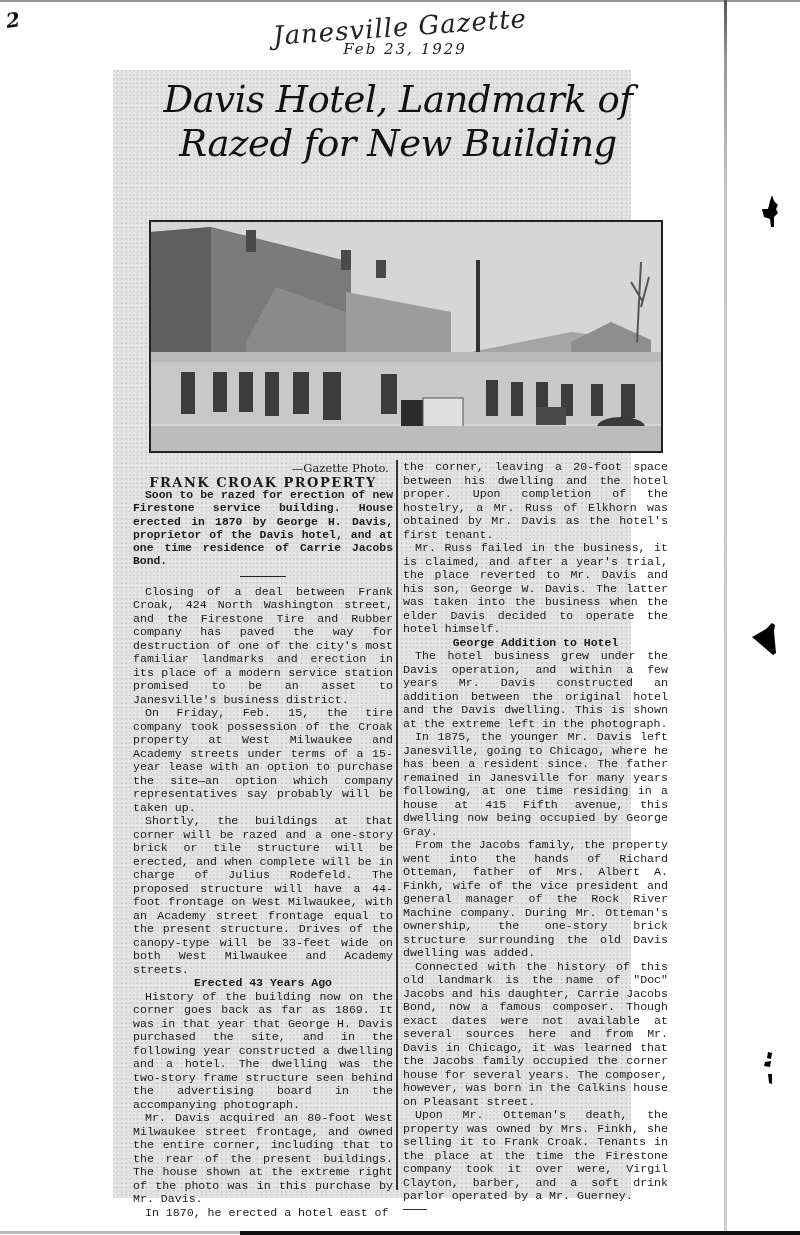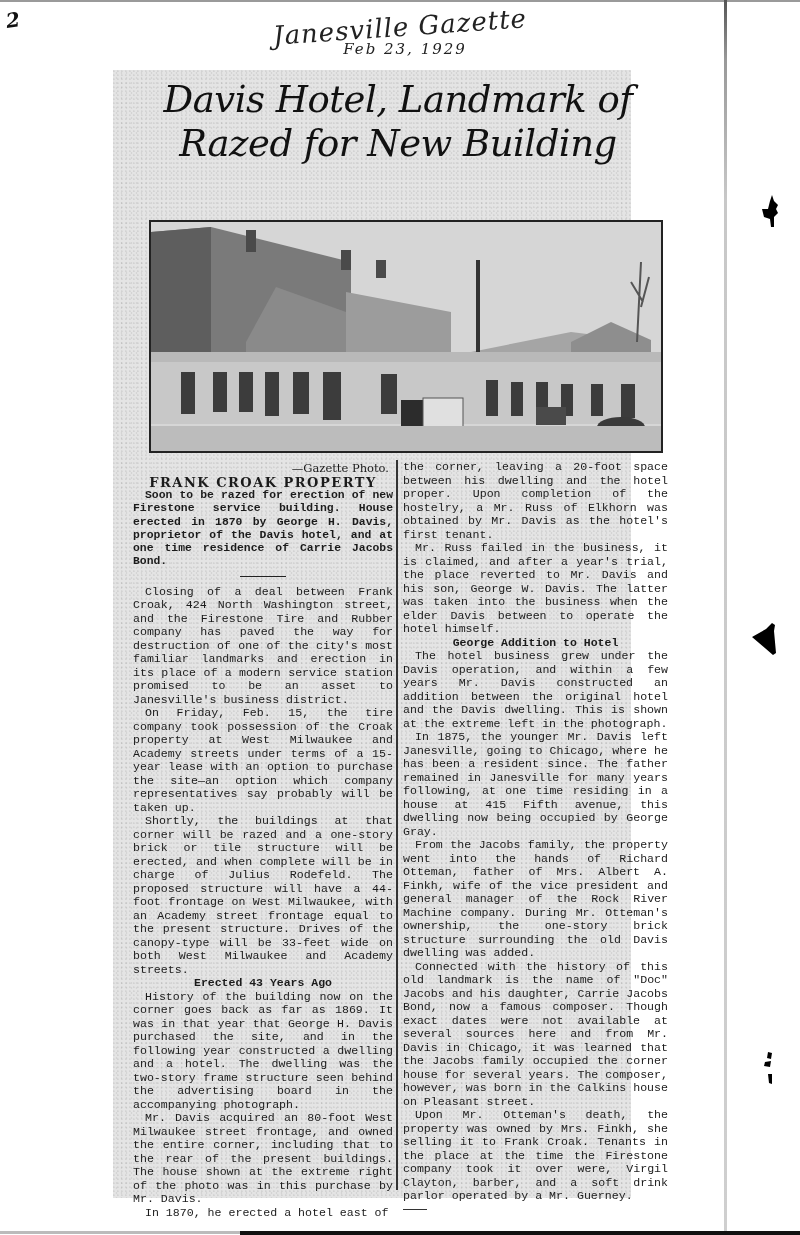--- a/index.html
+++ b/index.html
@@ -151,21 +151,21 @@
     <p>On Friday, Feb. 15, the tire company took possession of the Croak property at West Milwaukee and Academy streets under terms of a 15-year lease with an option to purchase the site—an option which company representatives say probably will be taken up.</p>
     <p>Shortly, the buildings at that corner will be razed and a one-story brick or tile structure will be erected, and when complete will be in charge of Julius Rodefeld. The proposed structure will have a 44-foot frontage on West Milwaukee, with an Academy street frontage equal to the present structure. Drives of the canopy-type will be 33-feet wide on both West Milwaukee and Academy streets.</p>
     <p class="subhead">Erected 43 Years Ago</p>
     <p>History of the building now on the corner goes back as far as 1869. It was in that year that George H. Davis purchased the site, and in the following year constructed a dwelling and a hotel. The dwelling was the two-story frame structure seen behind the advertising board in the accompanying photograph.</p>
     <p>Mr. Davis acquired an 80-foot West Milwaukee street frontage, and owned the entire corner, including that to the rear of the present buildings. The house shown at the extreme right of the photo was in this purchase by Mr. Davis.</p>
     <p>In 1870, he erected a hotel east of</p>
   </div>
 
   <div class="col col-right">
     <p class="noindent">the corner, leaving a 20-foot space between his dwelling and the hotel proper. Upon completion of the hostelry, a Mr. Russ of Elkhorn was obtained by Mr. Davis as the hotel's first tenant.</p>
-    <p>Mr. Russ failed in the business, it is claimed, and after a year's trial, the place reverted to Mr. Davis and his son, George W. Davis. The latter was taken into the business when the elder Davis between to operate the hotel himself.</p>
+    <p>Mr. Russ failed in the business, it is claimed, and after a year's trial, the place reverted to Mr. Davis and his son, George W. Davis. The latter was taken into the business when the elder Davis decided to operate the hotel himself.</p>
     <p class="subhead">George Addition to Hotel</p>
     <p>The hotel business grew under the Davis operation, and within a few years Mr. Davis constructed an addition between the original hotel and the Davis dwelling. This is shown at the extreme left in the photograph.</p>
     <p>In 1875, the younger Mr. Davis left Janesville, going to Chicago, where he has been a resident since. The father remained in Janesville for many years following, at one time residing in a house at 415 Fifth avenue, this dwelling now being occupied by George Gray.</p>
     <p>From the Jacobs family, the property went into the hands of Richard Otteman, father of Mrs. Albert A. Finkh, wife of the vice president and general manager of the Rock River Machine company. During Mr. Otteman's ownership, the one-story brick structure surrounding the old Davis dwelling was added.</p>
     <p>Connected with the history of this old landmark is the name of "Doc" Jacobs and his daughter, Carrie Jacobs Bond, now a famous composer. Though exact dates were not available at several sources here and from Mr. Davis in Chicago, it was learned that the Jacobs family occupied the corner house for several years. The composer, however, was born in the Calkins house on Pleasant street.</p>
     <p>Upon Mr. Otteman's death, the property was owned by Mrs. Finkh, she selling it to Frank Croak. Tenants in the place at the time the Firestone company took it over were, Virgil Clayton, barber, and a soft drink parlor operated by a Mr. Guerney.</p>
     <div class="end-dash"></div>
   </div>
 </div>
 

